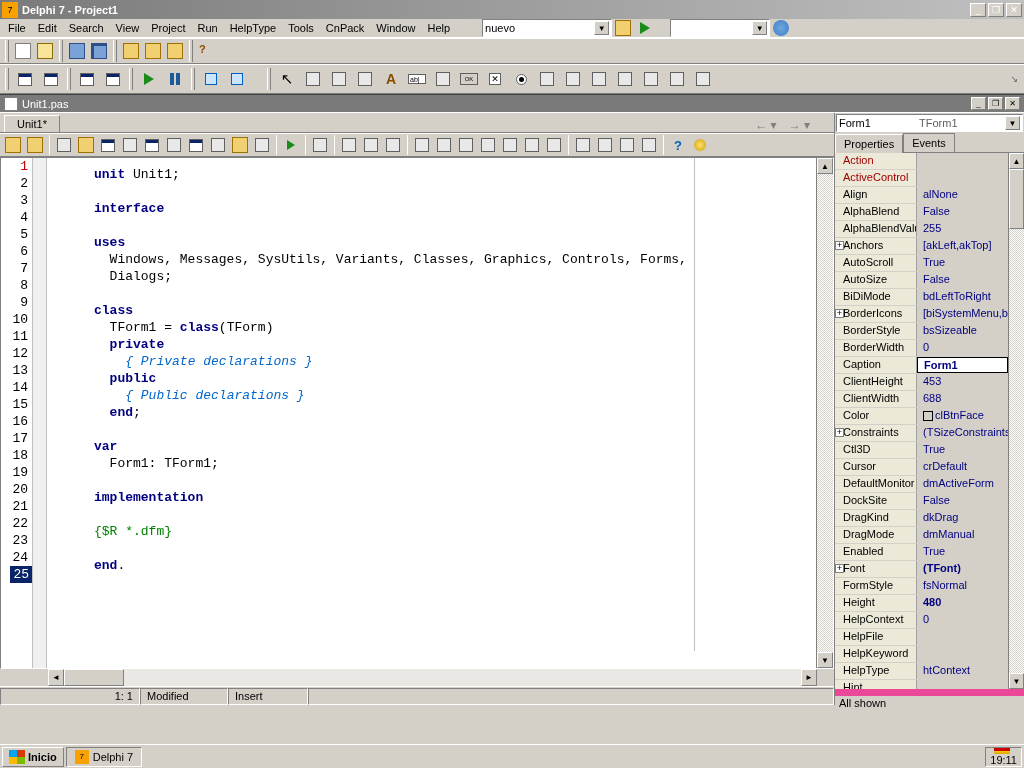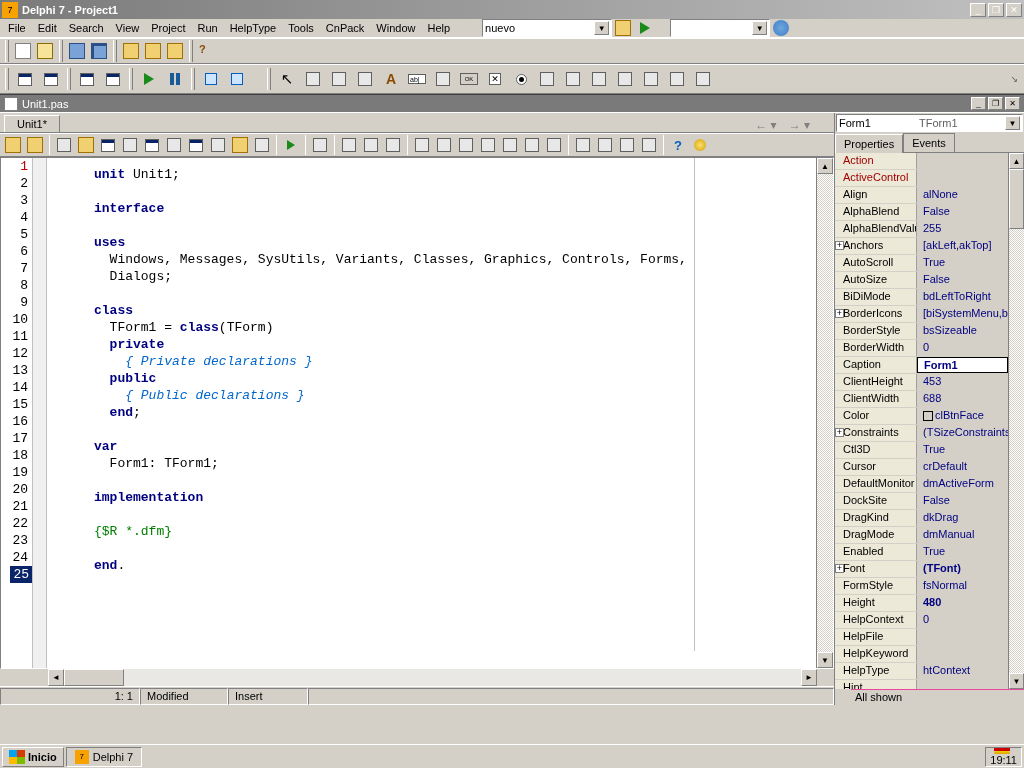--- a/index.html
+++ b/index.html
@@ -133,21 +133,21 @@
   .oi-grid { flex:1; overflow:hidden; display:flex;}
   .oi-rows { flex:1; overflow:hidden;}
   .oi-row { height:17px; display:flex; border-bottom:1px solid #d4d0c8; font-size:11px;}
   .oi-row .pname { width:82px; padding:1px 2px 1px 8px; background:#ece9d8; border-right:1px solid #a0a0a0; overflow:hidden; white-space:nowrap; color:#000; position:relative;}
   .oi-row .pname.red { color:#a00000;}
   .oi-row .pval { flex:1; padding:1px 6px; color:#000080; overflow:hidden; white-space:nowrap;}
   .oi-row .pval.bold { font-weight:bold;}
   .oi-row.sel .pname { background:#ece9d8;}
   .oi-row.sel .pval { background:#fff; border:1px solid #000;}
   .oi-row .expand { position:absolute; left:0; top:3px; width:9px; height:9px; border:1px solid #808080; background:#fff; font-size:9px; line-height:7px; text-align:center;}
-  .oi-status { height:16px; border-top:1px solid #ec4899; padding:1px 4px; font-size:11px;margin-left:16px;}
+  .oi-status { height:16px; border-top:7px solid #ec4899; padding:1px 4px; font-size:11px;}
   
   
   .taskbar { position:absolute; bottom:0; left:0; right:0; height:24px; background:#d4d0c8; border-top:1px solid #fff; display:flex; align-items:center; padding:1px 2px;}
   .taskbar .start { height:20px; padding:0 6px; border:1px solid #808080; border-top-color:#fff; border-left-color:#fff; display:flex; align-items:center; font-weight:bold;}
   .taskbar .start .flag { width:16px; height:14px; margin-right:3px; background: conic-gradient(#d83b01 0 25%, #7cbb00 0 50%, #ffb900 0 75%, #00a4ef 0);}
   .taskbar .task { height:20px; padding:0 8px; border:1px solid #fff; border-top-color:#808080; border-left-color:#808080; display:flex; align-items:center; margin-left:2px;}
   .taskbar .tray { margin-left:auto; display:flex; align-items:center; border:1px solid #808080; border-right-color:#fff; border-bottom-color:#fff; height:20px; padding:0 4px;flex-direction:column;}
   .taskbar .tray .ticon { width:16px; height:16px; margin-right:4px;}
 </style>
 </head>

